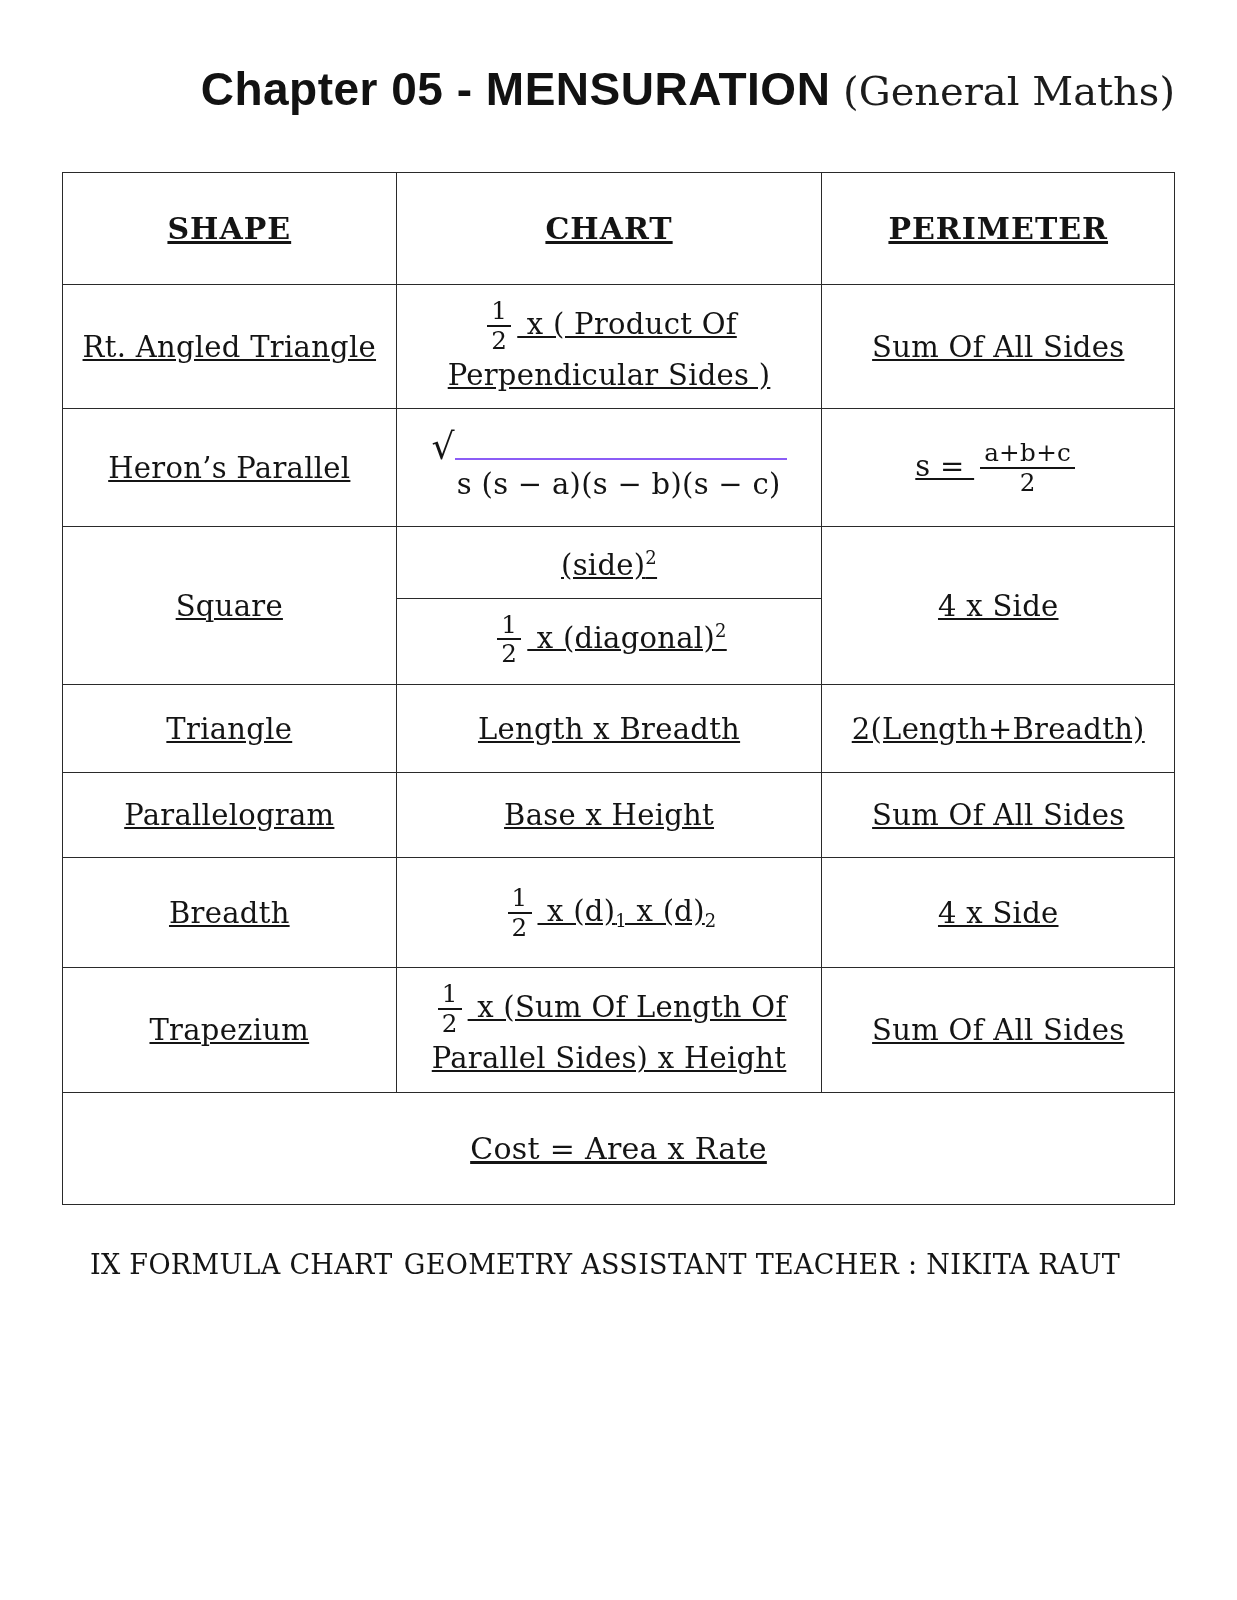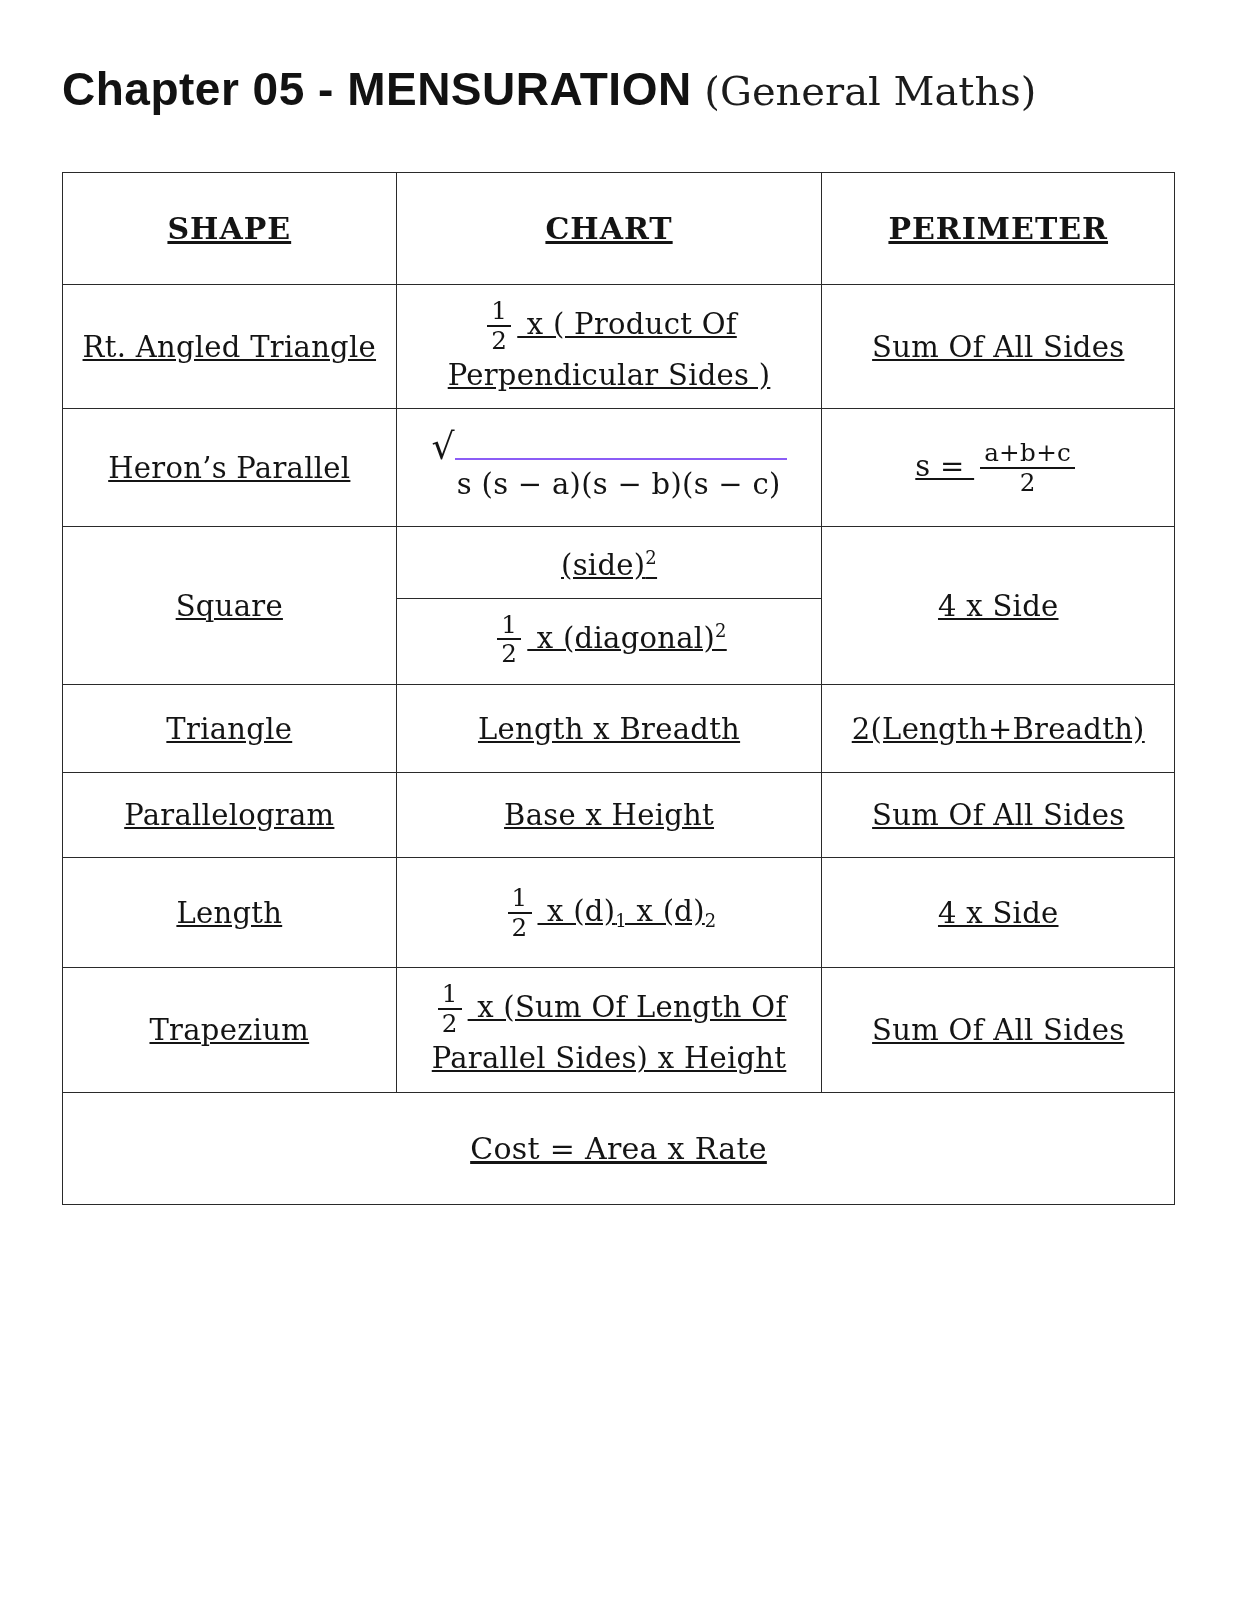--- a/index.html
+++ b/index.html
@@ -5,21 +5,21 @@
   * { box-sizing: border-box; margin: 0; padding: 0; }
   html, body { background: #ffffff; }
   body {
     width: 1237px; height: 1600px;
     font-family: "DejaVu Serif", serif;
     color: #141414;
   }
   .page { width: 1237px; height: 1600px; padding: 62px 62px 0 62px; }
 
   
-  .title { text-align: left; margin-bottom: 56px; white-space: nowrap; }
+  .title { text-align: right; margin-bottom: 56px; white-space: nowrap; }
   .title-main {
     font-family: "Liberation Sans", sans-serif;
     font-weight: 800; font-size: 46px; letter-spacing: 0.5px; color: #121212;
   }
   .title-suffix { font-family: "DejaVu Serif", serif; font-size: 40px; color: #1c1c1c; }
 
   
   table { width: 100%; border-collapse: collapse; table-layout: fixed; text-decoration: underline; }
   col.c-shape { width: 30%; }
   col.c-area  { width: 38.3%; }
@@ -125,21 +125,21 @@
           <td class="perimeter-cell">2(Length+Breadth)</td>
         </tr>
         <tr style="height: 85px;">
           <td class="shape-cell">Parallelogram</td>
           <td class="area-cell">
             <div class="area-line">Base x Height</div>
           </td>
           <td class="perimeter-cell">Sum Of All Sides</td>
         </tr>
         <tr style="height: 110px;">
-          <td class="shape-cell">Length</td>
+          <td class="shape-cell">Breadth</td>
           <td class="area-cell">
             <div class="area-line"><span class="frac">
                 <span class="num">1</span>
                 <span class="den">2</span>
               </span> x (d)<sub>1</sub> x (d)<sub>2</sub></div>
           </td>
           <td class="perimeter-cell">4 x Side</td>
         </tr>
         <tr style="height: 118px;">
           <td class="shape-cell">Trapezium</td>
@@ -152,14 +152,18 @@
           <td class="perimeter-cell">Sum Of All Sides</td>
         </tr>
       </tbody>
     <tbody>
       <tr>
         <td colspan="3" class="cost-cell">Cost = Area x Rate</td>
       </tr>
     </tbody>
   </table>
 
+  <div class="footer">
+    <span>IX FORMULA CHART</span>
+    <span>GEOMETRY ASSISTANT TEACHER : NIKITA RAUT</span>
+  </div>
 
 </div>
 
 </body></html>

